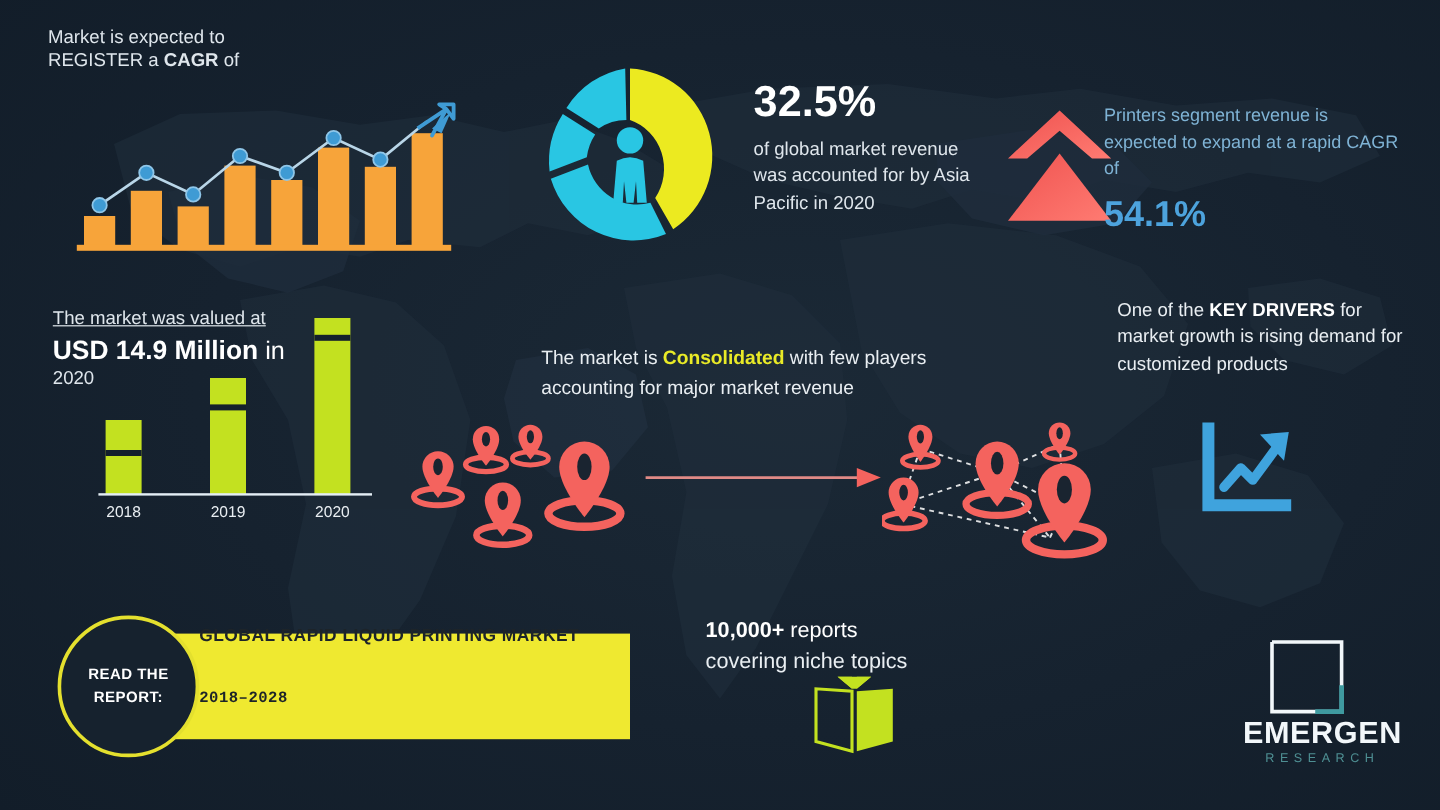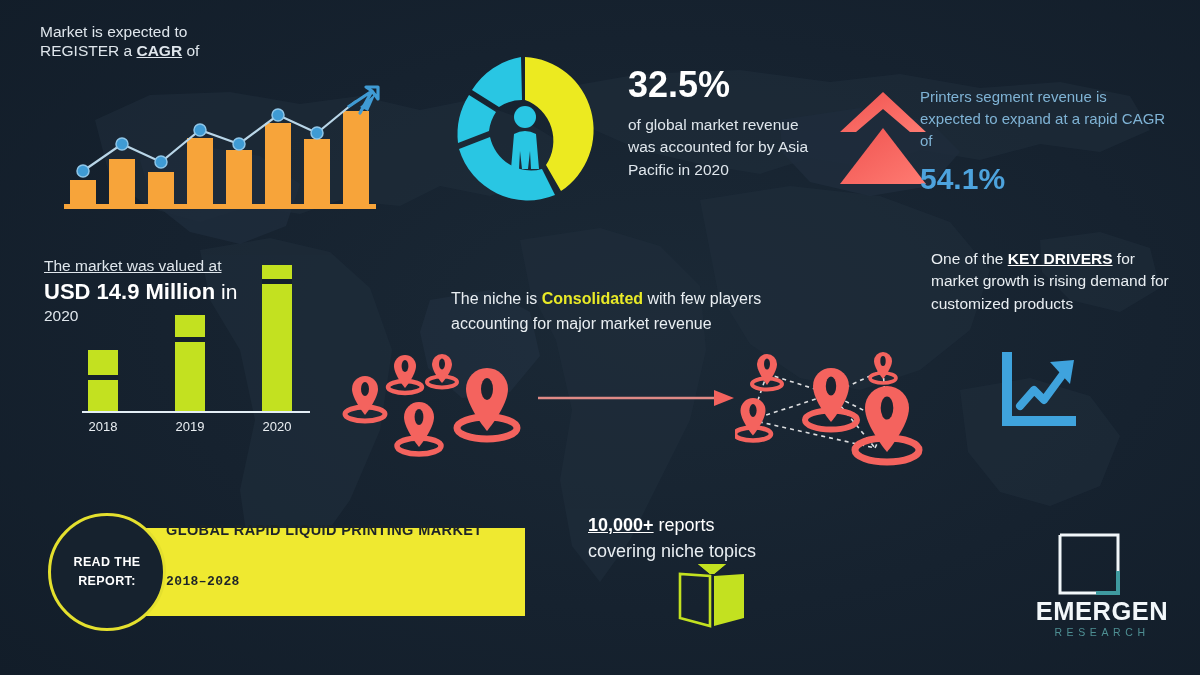--- a/index.html
+++ b/index.html
@@ -12,21 +12,21 @@
   #stage {
     position:absolute; inset:0;
     background:
       radial-gradient(ellipse 900px 520px at 55% 48%, #1b2936 0%, #16222f 55%, #121d29 100%);
     overflow:hidden;
   }
   .worldmap { position:absolute; inset:0; opacity:.55; }
 
   
   .txt { position:absolute; color:#e9eef2; line-height:1.25; }
-  .b { font-weight:bold;text-decoration:underline; }
+  .b { font-weight:bold; }
 
   
   #head-line1 { left:40px; top:22px; font-size:15.5px; width:220px; color:#dfe6ec; }
   #cagr-big { left:258px; top:18px; font-size:54px; font-weight:bold; color:#ffffff; letter-spacing:-1px; }
 
   
   #orangechart { left:60px; top:85px; width:330px; height:125px; }
 
   
   #donut { left:443px; top:45px; width:165px; height:170px; }
@@ -202,21 +202,21 @@
       <rect x="105" y="72" width="30" height="5"></rect>
       <rect x="192" y="14" width="30" height="5"></rect>
     </g>
     <rect x="12" y="146" width="228" height="2" fill="#e4eef5"></rect>
     <text x="33" y="166" fill="#e9eef2" font-size="13" text-anchor="middle" font-family="Liberation Sans, sans-serif">2018</text>
     <text x="120" y="166" fill="#e9eef2" font-size="13" text-anchor="middle" font-family="Liberation Sans, sans-serif">2019</text>
     <text x="207" y="166" fill="#e9eef2" font-size="13" text-anchor="middle" font-family="Liberation Sans, sans-serif">2020</text>
   </svg>
 
   <div class="txt" id="consol">
-    <span>The niche is </span><span class="hl">Consolidated</span><span> with few players accounting for major market revenue</span>
+    <span>The market is </span><span class="hl">Consolidated</span><span> with few players accounting for major market revenue</span>
   </div>
 
   <div class="txt" id="kd">
     <span>One of the </span><span class="b">KEY DRIVERS</span><span> for market growth is rising demand for customized products</span>
   </div>
   <svg id="kdicon" class="txt" viewBox="0 0 84 78">
     <path d="M6 2 L16 2 L16 66 L80 66 L80 76 L6 76 Z" fill="#3fa3dd"></path>
     <polyline points="24,56 38,40 48,50 70,20" fill="none" stroke="#3fa3dd" stroke-width="8" stroke-linejoin="round" stroke-linecap="round"></polyline>
     <path d="M54 12 L78 10 L74 34 Z" fill="#3fa3dd"></path>
   </svg>

